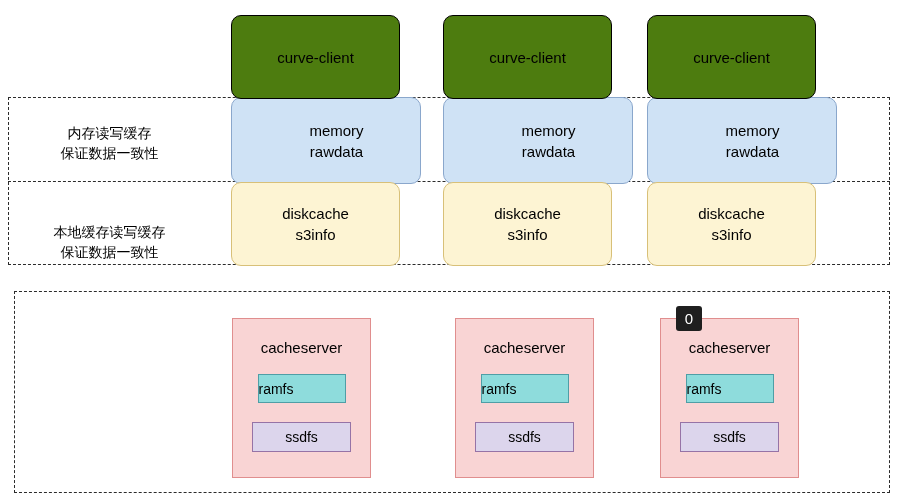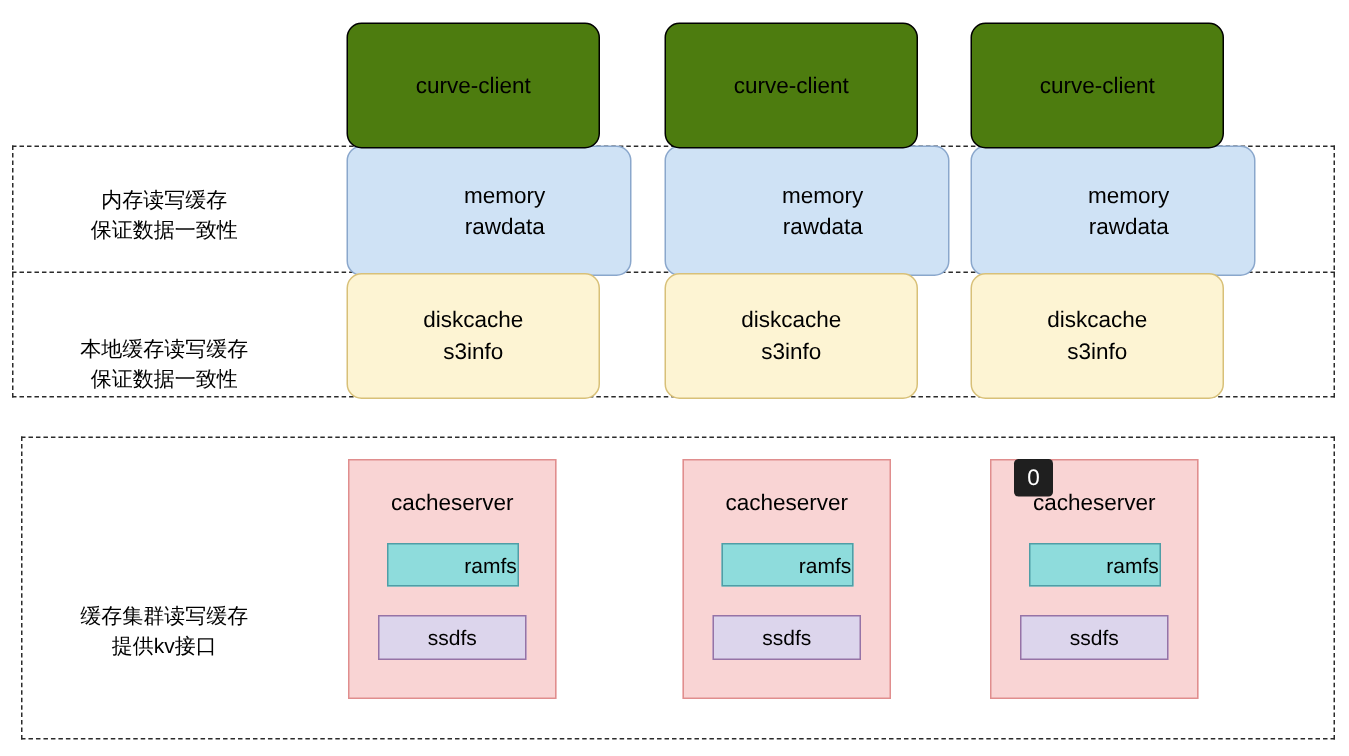--- a/index.html
+++ b/index.html
@@ -49,33 +49,33 @@
   .side-label{
     position:absolute;left:22px;width:175px;
     text-align:center;font-size:14px;line-height:20px;z-index:2;
   }
   .side-label.mem{top:123px;}
   .side-label.disk{top:222px;}
   .side-label.cluster{top:400px;}
 
   
   .server{
-    position:absolute;top:306px;width:137px;height:158px;
+    position:absolute;top:318px;width:137px;height:158px;
     border:1.5px solid #e08e8e;
     display:flex;flex-direction:column;align-items:center;
     z-index:2;
   }
   .srv1{left:232px;}
   .srv2{left:455px;}
   .srv3{left:660px;}
   .server-title{margin-top:20px;font-size:15px;}
   .ramfs{
     margin-top:18px;width:86px;height:27px;
     border:1.5px solid #4f9ea6;
-    display:flex;align-items:center;justify-content:flex-end;font-size:14px;
+    display:flex;align-items:center;justify-content:flex-start;font-size:14px;
   }
   .ssdfs{
     margin-top:19px;width:97px;height:28px;
     border:1.5px solid #9673a6;
     display:flex;align-items:center;justify-content:center;font-size:14px;
   }
 
   
   .badge{
     position:absolute;left:676px;top:306px;width:26px;height:25px;
@@ -132,24 +132,20 @@
   </div>
   <div class="diskbox col2" style="background:#fdf4d3;">
     <span>diskcache</span>
     <span>s3info</span>
   </div>
   <div class="diskbox col3" style="background:#fdf4d3;">
     <span>diskcache</span>
     <span>s3info</span>
   </div>
 
-  <div class="side-label cluster">
-    <div>缓存集群读写缓存</div>
-    <div>提供kv接口</div>
-  </div>
 
   <div class="server srv1" style="background:#f9d4d4;">
     <div class="server-title">cacheserver</div>
     <div class="ramfs" style="background:#8edcdc;">
       <span>ramfs</span>
     </div>
     <div class="ssdfs" style="background:#dcd5ec;">
       <span>ssdfs</span>
     </div>
   </div>

